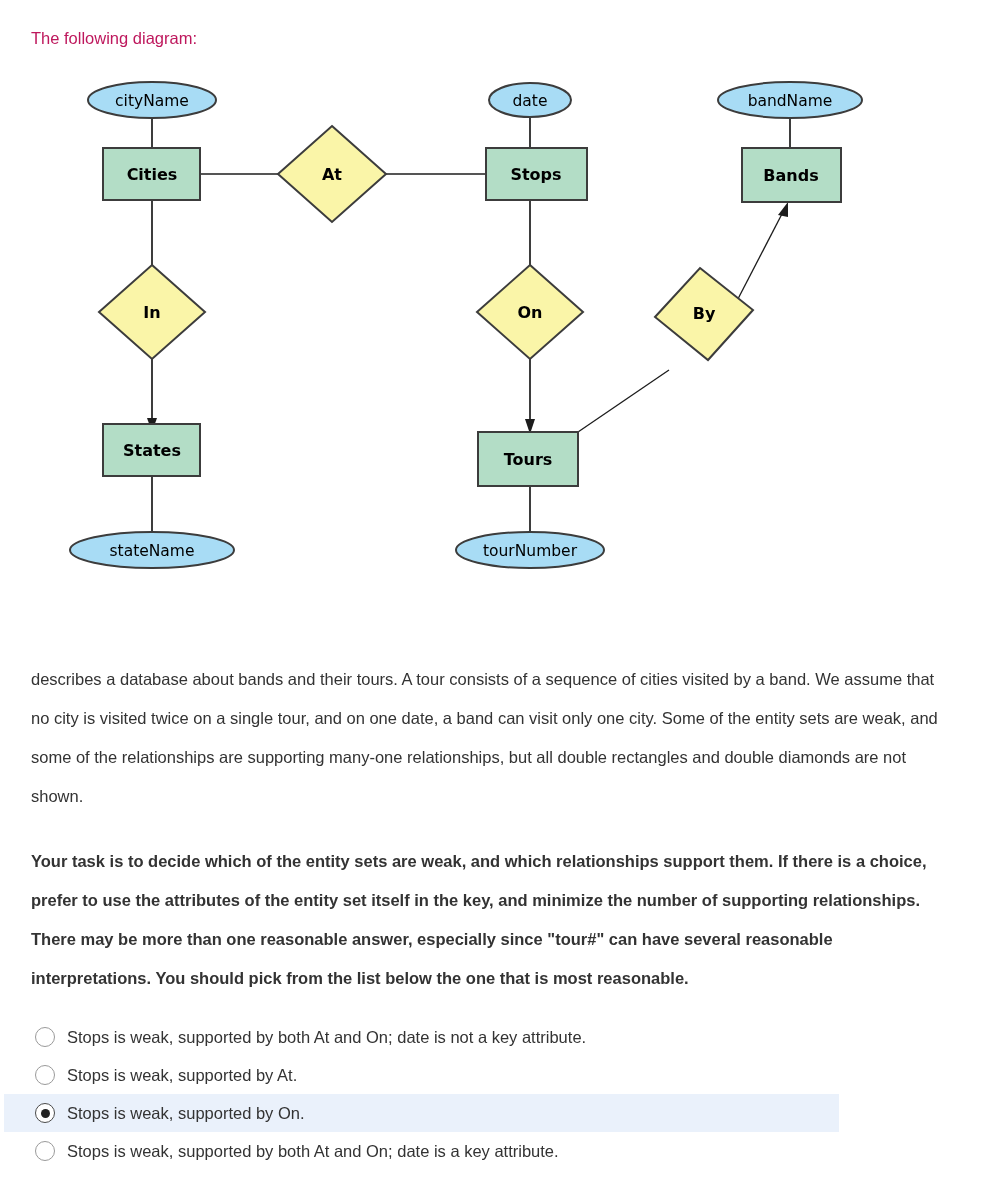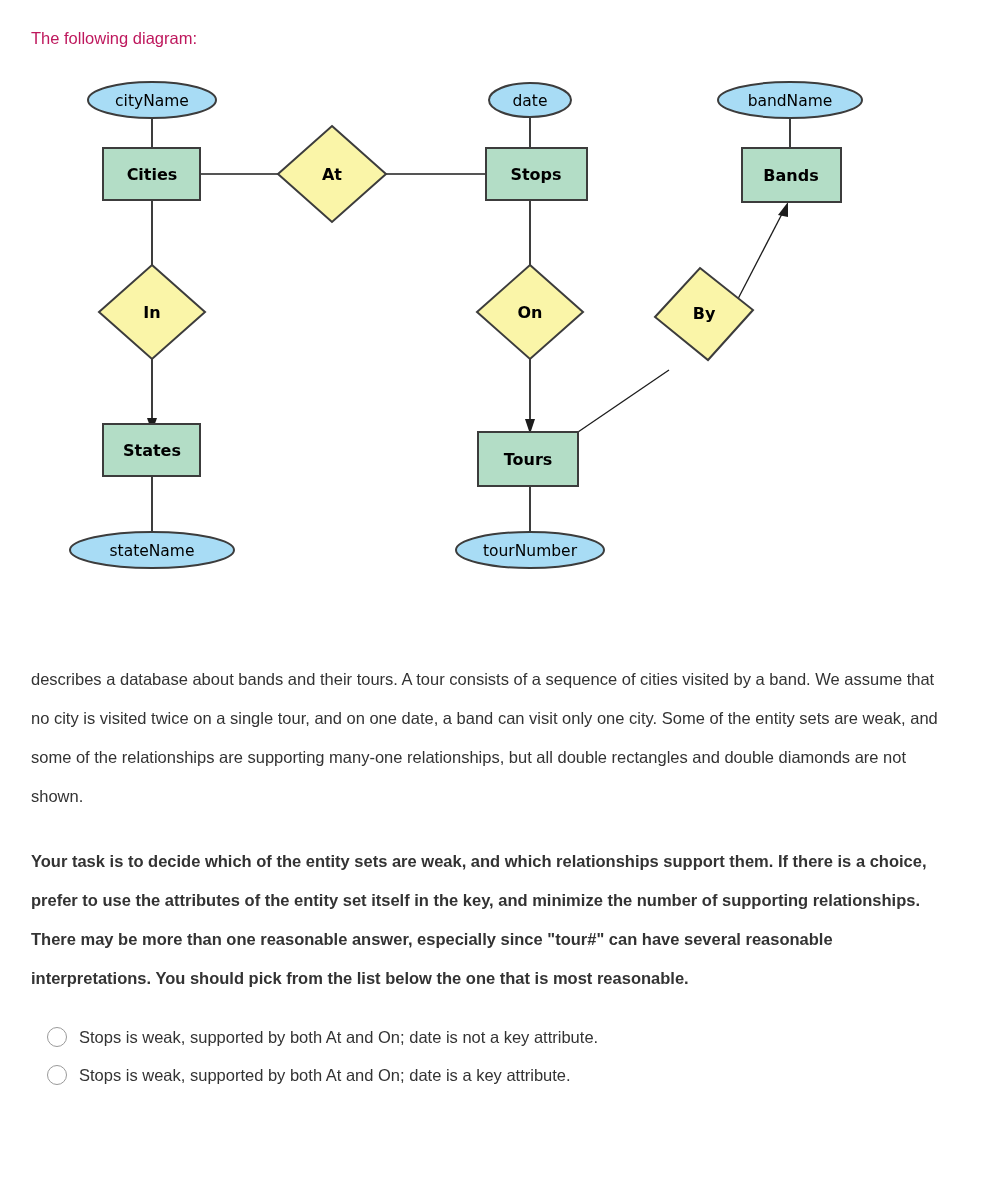--- a/index.html
+++ b/index.html
@@ -85,21 +85,21 @@
     width: 912px;
     font-size: 16.5px;
     line-height: 39px;
     color: #333333;
   }
   .para-1 { top: 660px; }
   .para-2 { top: 842px; font-weight: bold; }
 
   .options {
     position: absolute;
-    left: 16px;
+    left: 4px;
     top: 1018px;
     width: 835px;
   }
   .option-row {
     position: relative;
     display: flex;
     align-items: center;
     height: 38px;
     padding-left: 31px;
     box-sizing: border-box;
@@ -247,21 +247,29 @@
   <div class="body-text para-1">describes a database about bands and their tours. A tour consists of a sequence of cities visited by a band. We assume that no city is visited twice on a single tour, and on one date, a band can visit only one city. Some of the entity sets are weak, and some of the relationships are supporting many-one relationships, but all double rectangles and double diamonds are not shown.</div>
   <div class="body-text para-2">Your task is to decide which of the entity sets are weak, and which relationships support them. If there is a choice, prefer to use the attributes of the entity set itself in the key, and minimize the number of supporting relationships. There may be more than one reasonable answer, especially since "tour#" can have several reasonable interpretations. You should pick from the list below the one that is most reasonable.</div>
 
   <div class="options">
 
     <div class="option-row">
       <span class="radio"></span>
       <span class="option-label">Stops is weak, supported by both At and On; date is not a key attribute.</span>
     </div>
 
-
+    <div class="option-row">
+      <span class="radio"></span>
+      <span class="option-label">Stops is weak, supported by At.</span>
+    </div>
+
+    <div class="option-row selected">
+      <span class="radio checked"></span>
+      <span class="option-label">Stops is weak, supported by On.</span>
+    </div>
 
     <div class="option-row">
       <span class="radio"></span>
       <span class="option-label">Stops is weak, supported by both At and On; date is a key attribute.</span>
     </div>
 
   </div>
 
 </div>
 

